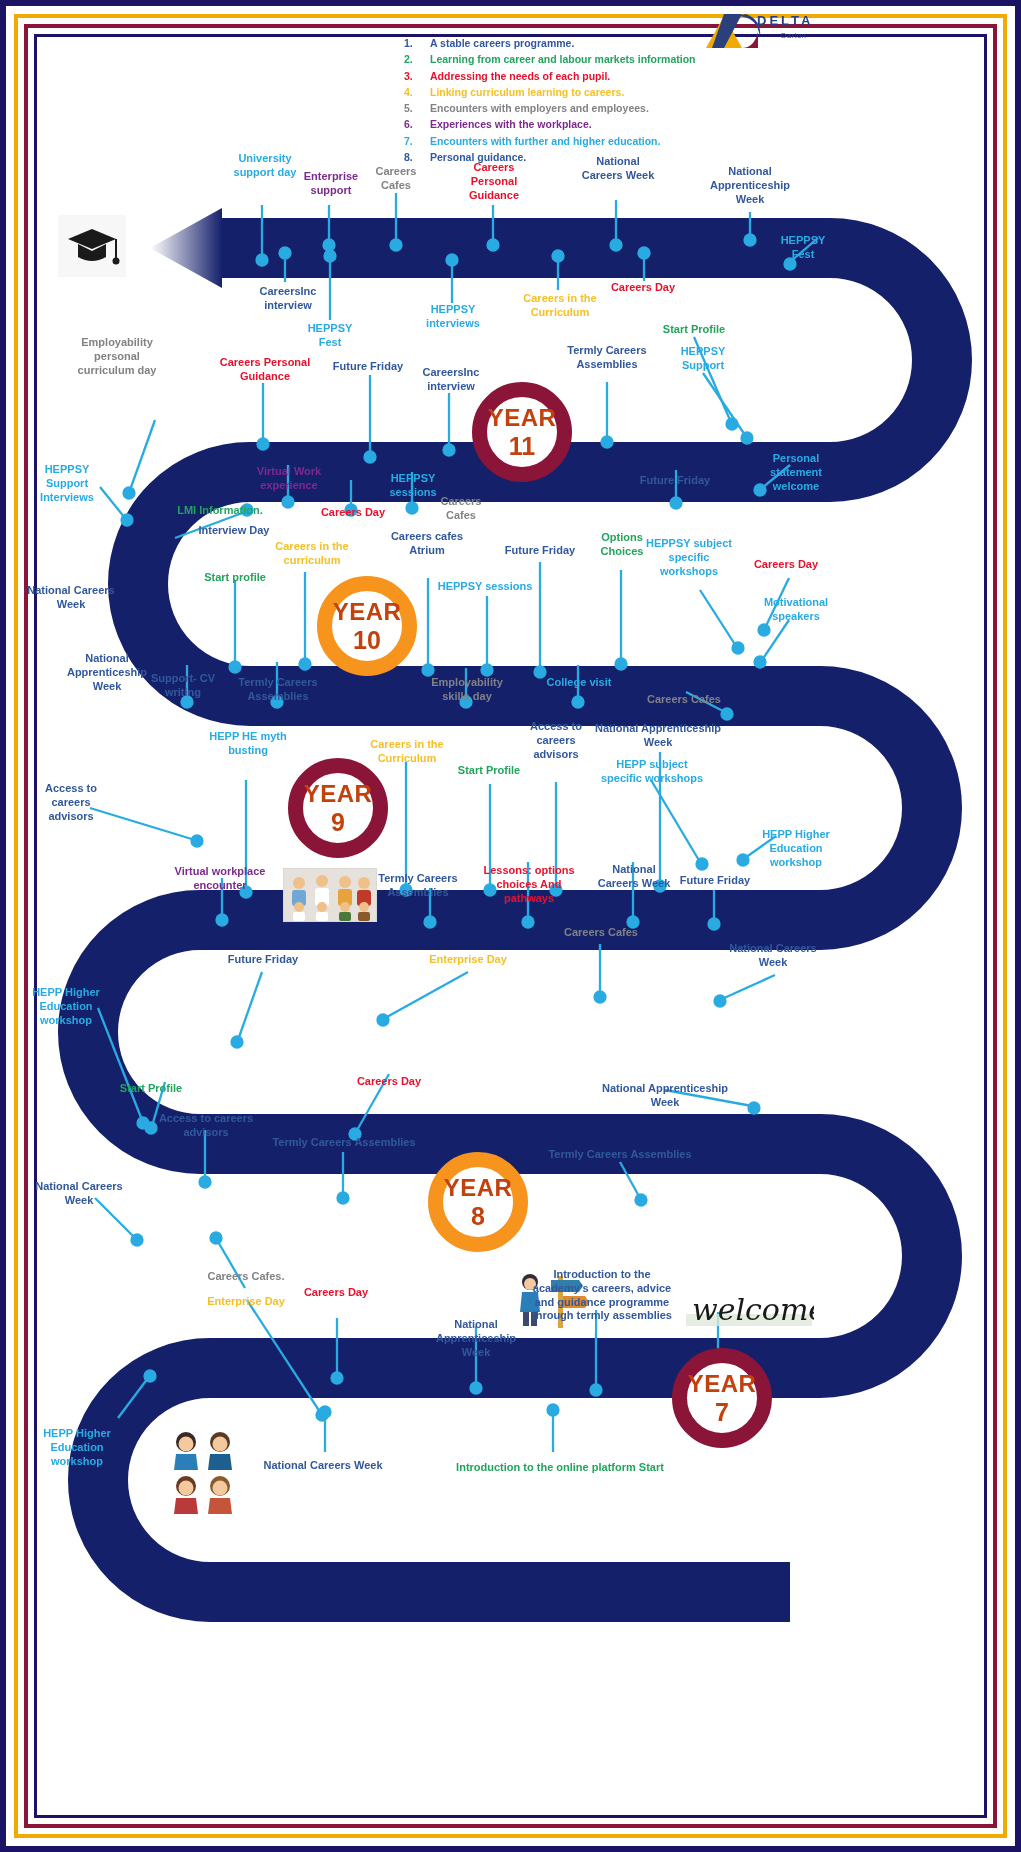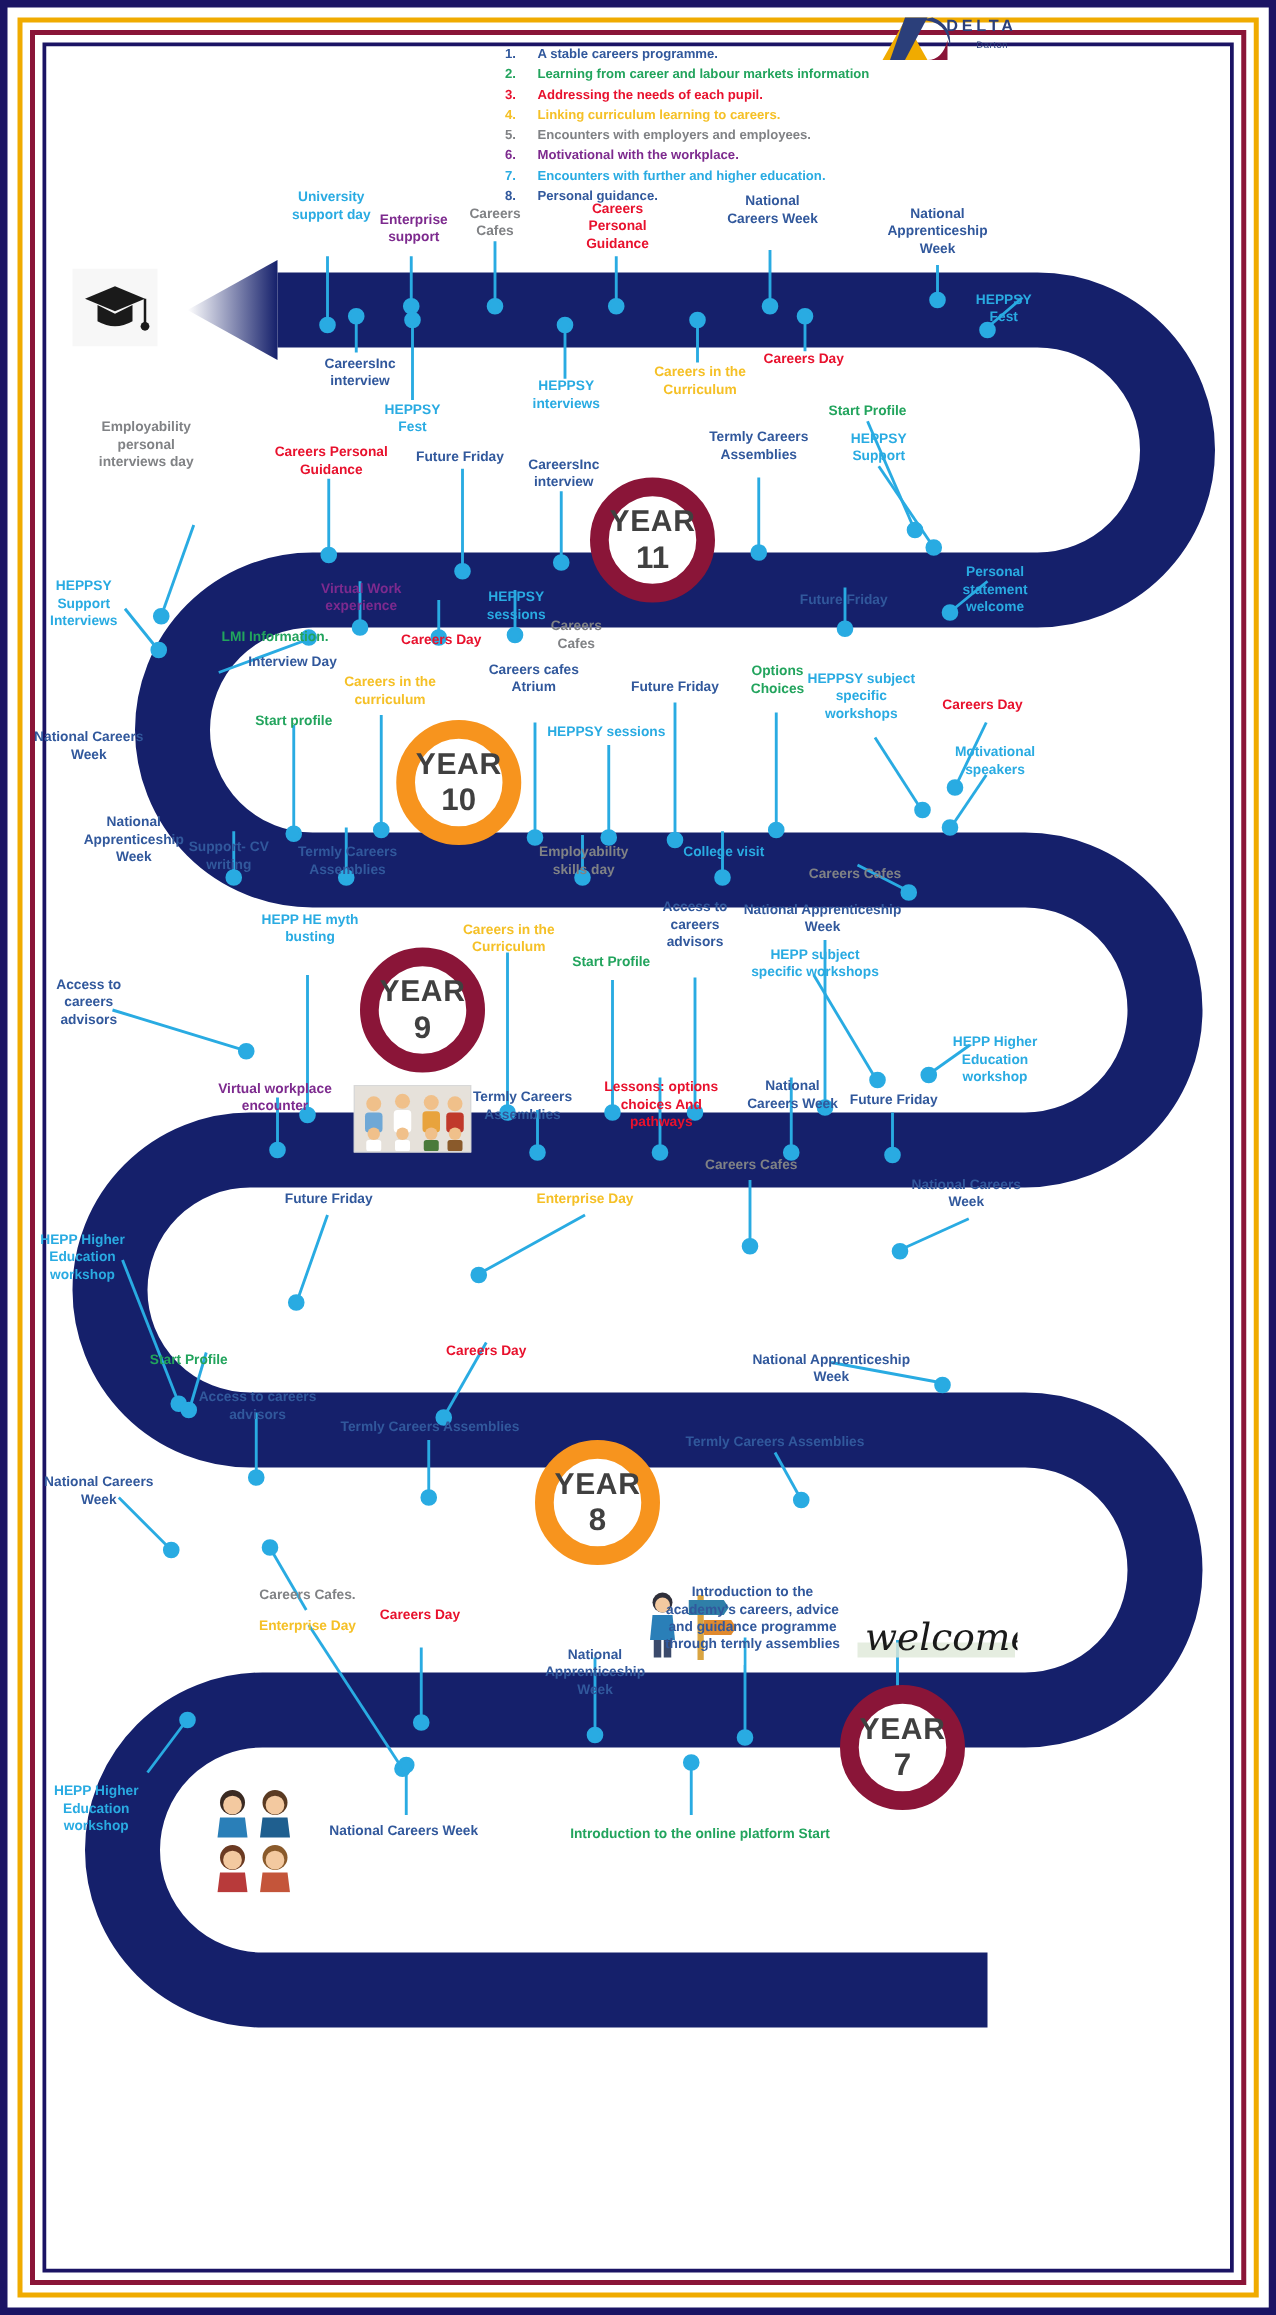--- a/index.html
+++ b/index.html
@@ -33,21 +33,21 @@
 
   
   .lbl{position:absolute;font-size:11px;font-weight:bold;line-height:1.25;}
   .lbl.c{text-align:center;}
 
   
 
   
   .badge{position:absolute;border-radius:50%;display:flex;flex-direction:column;
     align-items:center;justify-content:center;background:#fff;box-sizing:border-box;
-    font-weight:bold;color:#404040;line-height:1.0;}
+    font-weight:bold;color:#c2410c;line-height:1.0;}
   .badge .b1{font-size:24px;letter-spacing:.5px;}
   .badge .b2{font-size:25px;margin-top:4px;}
 
   
   .grad-arrow{position:absolute;}
   .photo{position:absolute;border:1px solid #d8d8d8;background:#e8e4de;overflow:hidden;}
   .welcome{position:absolute;}
 </style>
 </head>
 <body>
@@ -76,21 +76,21 @@
       <div class="bench-row" style="color: rgb(245, 192, 38);">
         <span class="bench-num">4.</span>
         <span>Linking curriculum learning to careers.</span>
       </div>
       <div class="bench-row" style="color: rgb(128, 130, 133);">
         <span class="bench-num">5.</span>
         <span>Encounters with employers and employees.</span>
       </div>
       <div class="bench-row" style="color: rgb(125, 42, 142);">
         <span class="bench-num">6.</span>
-        <span>Motivational with the workplace.</span>
+        <span>Experiences with the workplace.</span>
       </div>
       <div class="bench-row" style="color: rgb(41, 171, 226);">
         <span class="bench-num">7.</span>
         <span>Encounters with further and higher education.</span>
       </div>
       <div class="bench-row" style="color: rgb(49, 88, 156);">
         <span class="bench-num">8.</span>
         <span>Personal guidance.</span>
       </div>
     </div>
@@ -391,21 +391,21 @@
       <div class="lbl c" style="left: 360px; top: 165px; width: 72px; color: rgb(128, 130, 133);">Careers Cafes</div>
       <div class="lbl c" style="left: 450px; top: 161px; width: 88px; color: rgb(232, 17, 45);">Careers Personal Guidance</div>
       <div class="lbl c" style="left: 576px; top: 155px; width: 84px; color: rgb(49, 88, 156);">National Careers Week</div>
       <div class="lbl c" style="left: 700px; top: 165px; width: 100px; color: rgb(49, 88, 156);">National Apprenticeship Week</div>
       <div class="lbl c" style="left: 770px; top: 234px; width: 66px; color: rgb(41, 171, 226);">HEPPSY Fest</div>
       <div class="lbl c" style="left: 248px; top: 285px; width: 80px; color: rgb(49, 88, 156);">CareersInc interview</div>
       <div class="lbl c" style="left: 412px; top: 303px; width: 82px; color: rgb(41, 171, 226);">HEPPSY interviews</div>
       <div class="lbl c" style="left: 514px; top: 292px; width: 92px; color: rgb(245, 192, 38);">Careers in the Curriculum</div>
       <div class="lbl c" style="left: 600px; top: 281px; width: 86px; color: rgb(232, 17, 45);">Careers Day</div>
       <div class="lbl c" style="left: 296px; top: 322px; width: 68px; color: rgb(41, 171, 226);">HEPPSY Fest</div>
-      <div class="lbl c" style="left: 68px; top: 336px; width: 98px; color: rgb(128, 130, 133);">Employability personal interviews day</div>
+      <div class="lbl c" style="left: 68px; top: 336px; width: 98px; color: rgb(128, 130, 133);">Employability personal curriculum day</div>
       <div class="lbl c" style="left: 200px; top: 356px; width: 130px; color: rgb(232, 17, 45);">Careers Personal Guidance</div>
       <div class="lbl c" style="left: 320px; top: 360px; width: 96px; color: rgb(49, 88, 156);">Future Friday</div>
       <div class="lbl c" style="left: 410px; top: 366px; width: 82px; color: rgb(49, 88, 156);">CareersInc interview</div>
       <div class="lbl c" style="left: 564px; top: 344px; width: 86px; color: rgb(49, 88, 156);">Termly Careers Assemblies</div>
       <div class="lbl c" style="left: 652px; top: 323px; width: 84px; color: rgb(34, 164, 93);">Start Profile</div>
       <div class="lbl c" style="left: 664px; top: 345px; width: 78px; color: rgb(41, 171, 226);">HEPPSY Support</div>
       <div class="lbl c" style="left: 26px; top: 463px; width: 82px; color: rgb(41, 171, 226);">HEPPSY Support Interviews</div>
       <div class="lbl c" style="left: 235px; top: 465px; width: 108px; color: rgb(125, 42, 142);">Virtual Work experience</div>
       <div class="lbl c" style="left: 376px; top: 472px; width: 74px; color: rgb(41, 171, 226);">HEPPSY sessions</div>
       <div class="lbl c" style="left: 428px; top: 495px; width: 66px; color: rgb(128, 130, 133);">Careers Cafes</div>

